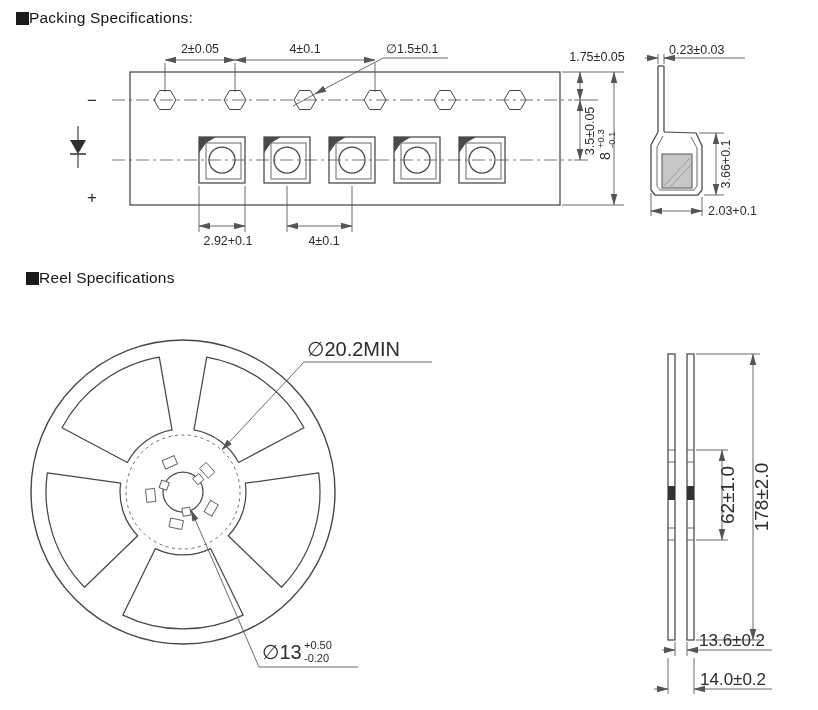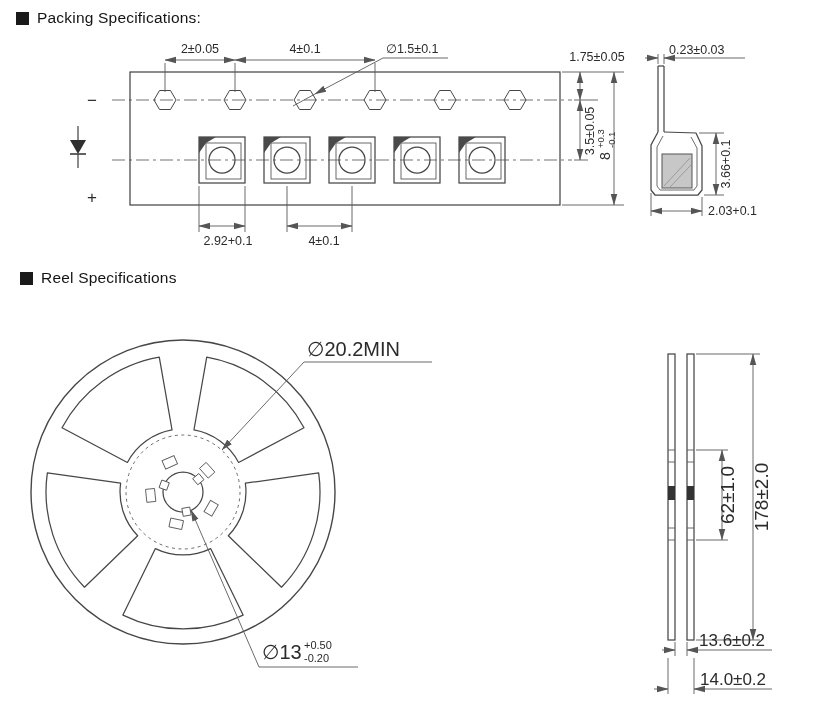--- a/index.html
+++ b/index.html
@@ -1,17 +1,17 @@
 <!DOCTYPE html>
 <html><head>
 <meta charset="utf-8">
 <style>
   html,body{margin:0;padding:0;background:#ffffff;}
   .page{position:relative;width:818px;height:710px;background:#fff;overflow:hidden;font-family:"Liberation Sans",sans-serif;}
-  .hdr{position:absolute;display:flex;align-items:center;gap:8px;color:#141414;font-size:15.5px;font-weight:500;letter-spacing:.2px;}
+  .hdr{position:absolute;display:flex;align-items:center;gap:0;color:#141414;font-size:15.5px;font-weight:500;letter-spacing:.2px;}
   .sq{width:13px;height:13px;background:#1a1a1a;flex:0 0 auto;}
   svg text{fill:#2b2b2b;font-family:"Liberation Sans",sans-serif;}
   .ln{stroke:#474747;stroke-width:1.25;fill:none;}
   .thin{stroke:#5a5a5a;stroke-width:0.9;fill:none;}
   .dim{stroke:#5a5a5a;stroke-width:0.9;fill:none;}
   .cl{stroke:#5a5a5a;stroke-width:0.85;fill:none;stroke-dasharray:13 4 3 4;}
   .dot{stroke:#5a5a5a;stroke-width:0.9;fill:none;stroke-dasharray:3 3.5;}
   .dtxt{font-size:12.5px;}
   .mtxt{font-size:17px;}
   .rtxt{font-size:19px;}
@@ -20,21 +20,21 @@
 </head>
 <body>
 
 <div class="page">
 
   <div class="hdr" style="left:16px;top:9px;">
     <span class="sq"></span>
     <span>Packing Specifications:</span>
   </div>
 
-  <div class="hdr" style="left:20px;top:269px;">
+  <div class="hdr" style="left:26px;top:269px;">
     <span class="sq"></span>
     <span>Reel Specifications</span>
   </div>
 
   <svg width="818" height="710" viewBox="0 0 818 710">
     <defs>
       <marker id="arr" viewBox="0 0 12 8" refX="11.5" refY="4" markerWidth="13" markerHeight="9" orient="auto-start-reverse">
         <path d="M0,0.6 L12,4 L0,7.4 Z" fill="#555"></path>
       </marker>
       <g id="hex">

